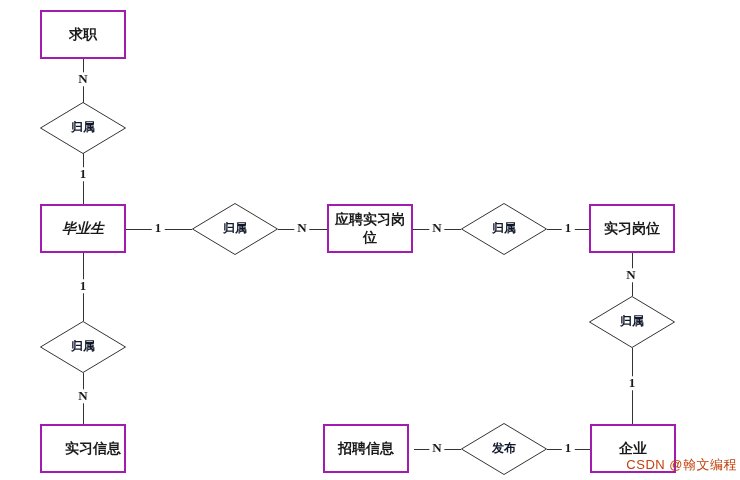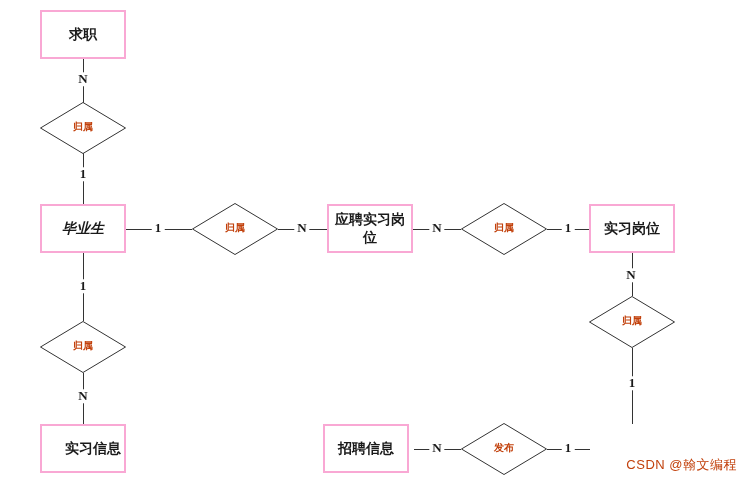--- a/index.html
+++ b/index.html
@@ -14,21 +14,21 @@
     height: 480px;
     background: #ffffff;
     overflow: hidden;
   }
   
   .entity {
     position: absolute;
     width: 86px;
     height: 49px;
     box-sizing: border-box;
-    border: 2px solid #f9a8d4;
+    border: 2px solid #a21caf;
     background: #ffffff;
     display: flex;
     align-items: center;
     justify-content: center;
     text-align: center;
     z-index: 3;
   }
   .entity-label {
     font-size: 14px;
     font-weight: bold;
@@ -47,23 +47,23 @@
   .rel polygon {
     fill: #ffffff;
     stroke: #333333;
     stroke-width: 1;
   }
   .rel-label {
     position: absolute;
     left: 50%;
     top: 50%;
     transform: translate(-50%, -54%);
-    font-size: 10px;
+    font-size: 12px;
     font-weight: bold;
-    color: #c2410c;
+    color: #0f172a;
     white-space: nowrap;
   }
   
   .hline, .vline {
     position: absolute;
     background: #333333;
     z-index: 1;
   }
   .hline { height: 1px; }
   .vline { width: 1px; }
@@ -106,20 +106,23 @@
     <span class="entity-label">实习信息</span>
   </div>
   <div class="entity" style="left:327px; top:204px;">
     <span class="entity-label">应聘实习岗位</span>
   </div>
   <div class="entity" style="left:589px; top:204px;">
     <span class="entity-label">实习岗位</span>
   </div>
   <div class="entity" style="left:308px; top:424px;margin-left:15px;">
     <span class="entity-label">招聘信息</span>
+  </div>
+  <div class="entity" style="left:590px; top:424px;">
+    <span class="entity-label">企业</span>
   </div>
 
   <div class="rel" style="left:40px; top:102px;">
     <svg width="86" height="52" viewBox="0 0 86 52">
         <polygon points="43,0.5 85.5,26 43,51.5 0.5,26"></polygon>
       </svg>
     <span class="rel-label">归属</span>
   </div>
   <div class="rel" style="left:192px; top:203px;">
     <svg width="86" height="52" viewBox="0 0 86 52">

